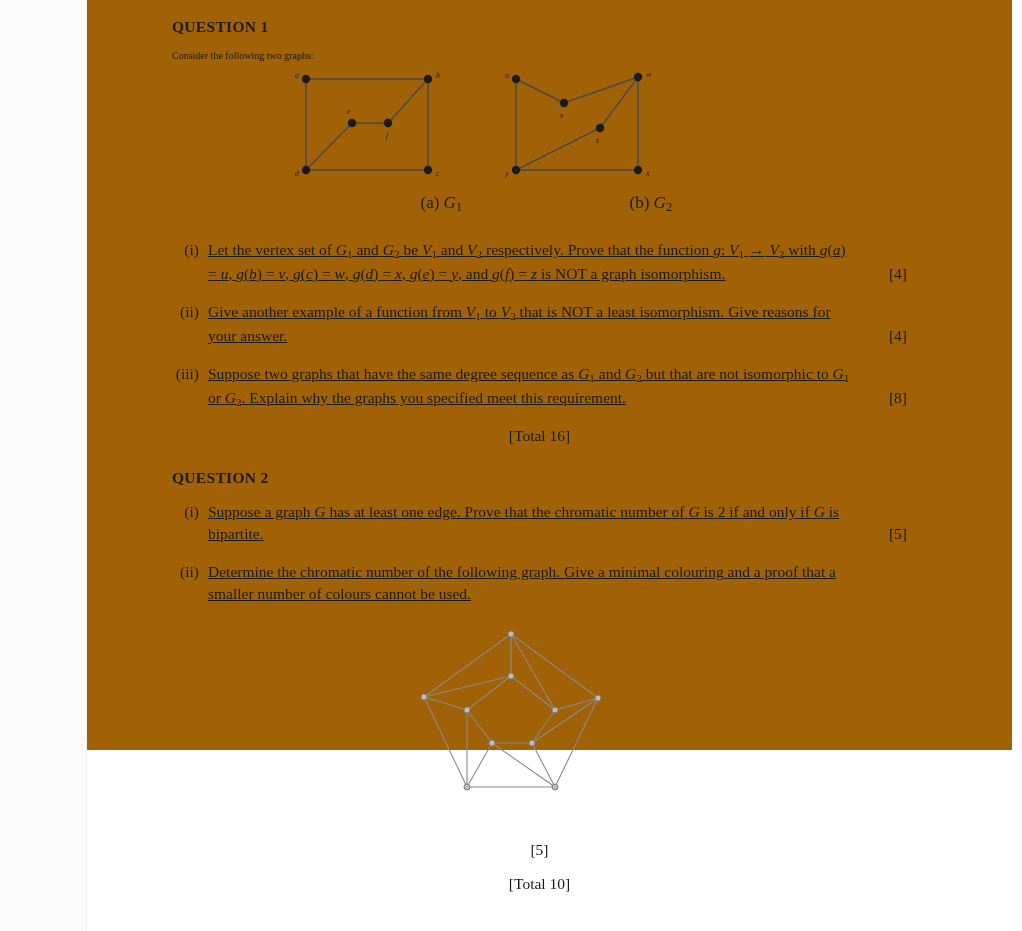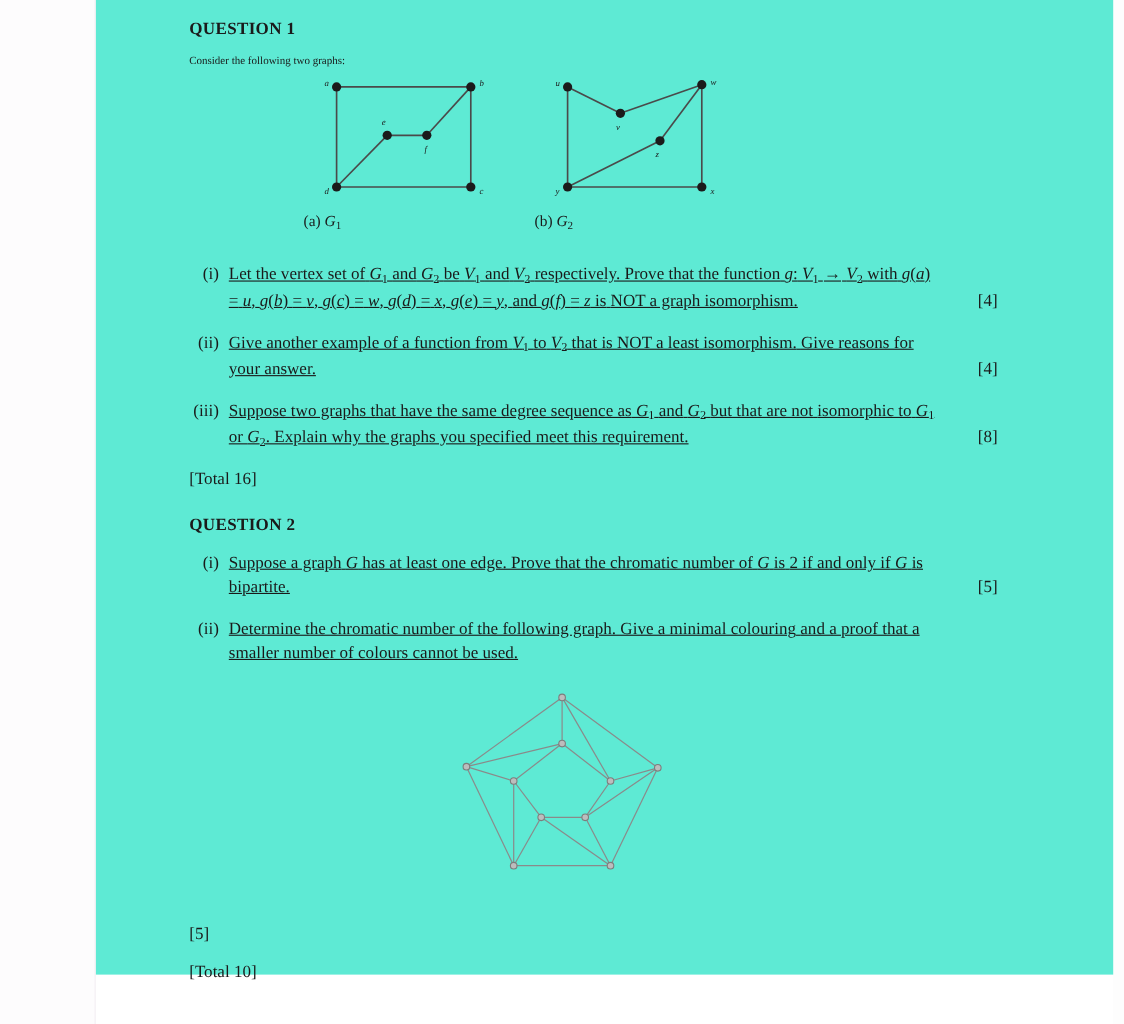--- a/index.html
+++ b/index.html
@@ -12,22 +12,22 @@
     height: 931px;
     font-family: "Liberation Serif", "DejaVu Serif", serif;
     color: #1a1a1a;
     position: relative;
     overflow: hidden;
   }
   .page {
     position: absolute;
     left: 0; top: 0;
     width: 1022px;
-    height: 886px;
-    background: #5eead4;
+    height: 750px;
+    background: #a16207;
   }
   
   .scan-edge-left {
     position: absolute;
     left: 0; top: 0;
     width: 86px; height: 931px;
     background: #fdfcfd;
     border-right: 1px solid #f3eef2;
   }
   .scan-edge-right {
@@ -71,21 +71,21 @@
   .item-body {
     flex: 1;
     position: relative;
   }
   .item-body p { margin: 0; text-decoration: underline; }
   .marks-inline {
     float: right;
     margin-right: -55px;
   }
   .total-line {
-    text-align: left;
+    text-align: center;
     font-size: 15.5px;
     margin-right: -55px;
   }
   
   .mi { font-style: italic; font-family: "Liberation Serif", "DejaVu Serif", serif; }
   sub {
     font-size: 0.72em;
     vertical-align: -0.28em;
     font-style: italic;
   }
@@ -95,22 +95,22 @@
   .figures {
     position: relative;
     height: 130px;
     margin: 6px 0 2px 0;
   }
   .fig {
     position: absolute;
     top: 0;
   }
   .fig-caption {
-    text-align: left;
-    font-size: 14px;
+    text-align: right;
+    font-size: 17px;
     margin-top: 4px;
   }
   .big-figure {
     position: relative;
     width: 100%;
     height: 190px;
     margin-top: 14px;
   }
   .big-figure svg { display: block; margin: 0 auto; }
   .tail { margin-top: 30px; }

